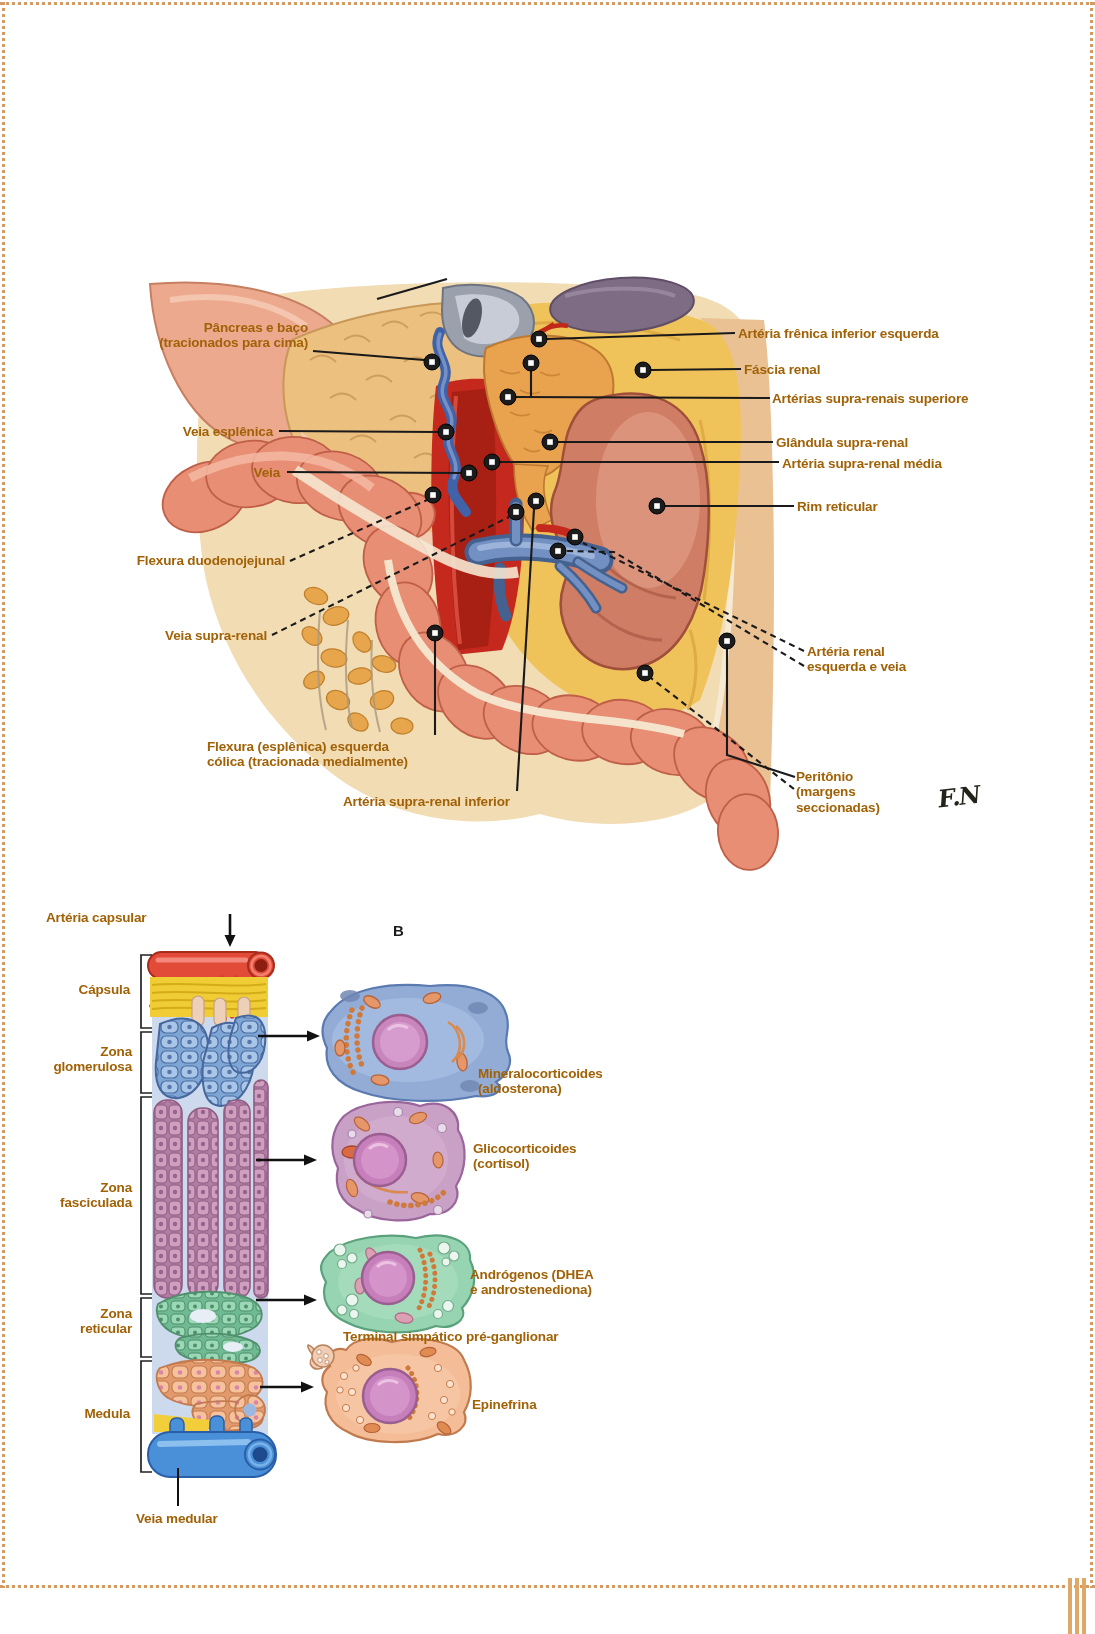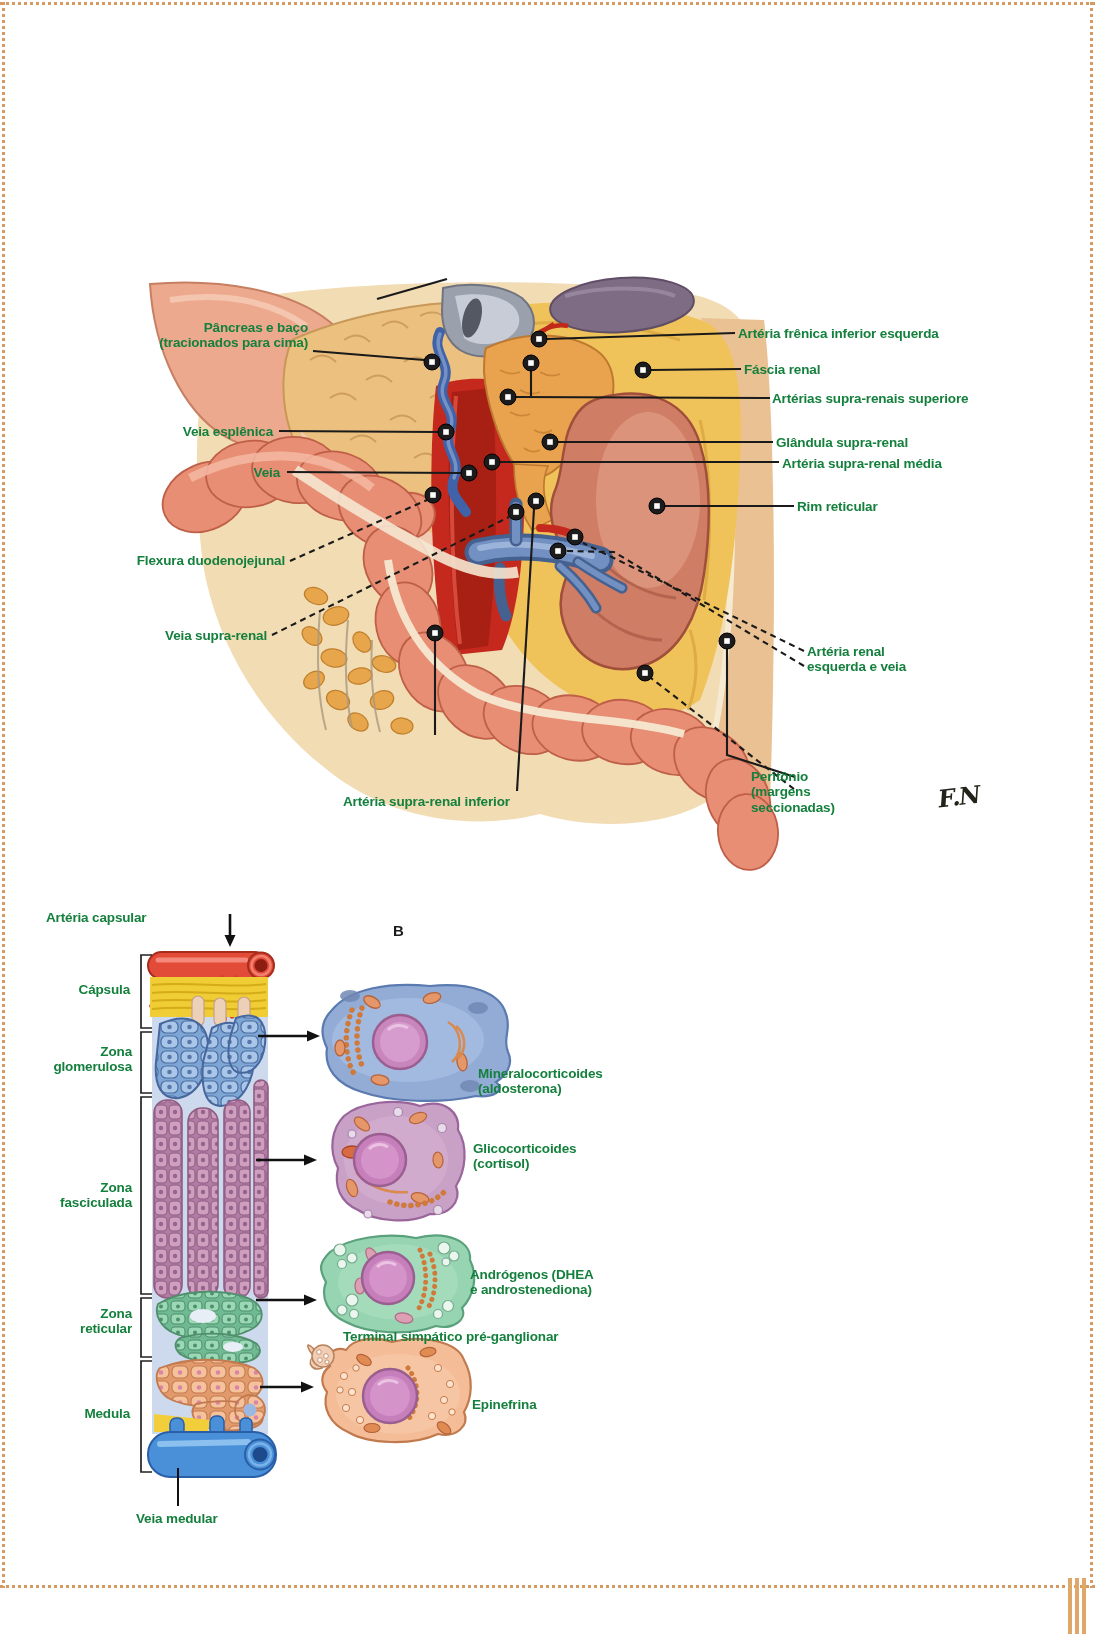--- a/index.html
+++ b/index.html
@@ -1,20 +1,20 @@
 <!DOCTYPE html>
 <html><head>
 <meta charset="utf-8">
 <style>
   html,body{margin:0;padding:0;background:#ffffff;}
   .page{position:relative;width:1095px;height:1634px;background:#ffffff;overflow:hidden;
         font-family:"Liberation Sans",sans-serif;}
   .artsvg{position:absolute;left:0;top:0;z-index:1;}
   .lbl{position:absolute;z-index:5;font:600 13.5px/1.14 "Liberation Sans",sans-serif;
-       color:#15803d;white-space:pre-line;letter-spacing:-0.15px;}
+       color:#a16207;white-space:pre-line;letter-spacing:-0.15px;}
   .r{text-align:right}.c{text-align:right}
   .panel{position:absolute;z-index:5;font:700 15px "Liberation Sans",sans-serif;color:#1b1b1b;}
   .sig{position:absolute;z-index:5;font:italic 700 24px "DejaVu Serif",serif;color:#23231a;
        transform:rotate(-7deg);letter-spacing:-1px;}
   
   .bd{position:absolute;z-index:8;}
   .bd.h{height:3px;background:repeating-linear-gradient(90deg,#d49a62 0 3px,transparent 3px 6px);}
   .bd.v{width:3px;background:repeating-linear-gradient(180deg,#d49a62 0 3px,transparent 3px 6px);}
   .bar{position:absolute;z-index:8;width:4px;background:#dfa768;}
 </style>
@@ -460,30 +460,32 @@
   </g>
 </g>
 </svg>
 
 <div class="lbl r" style="left:120px;top:320px;width:188px">Pâncreas e baço
 (tracionados para cima)</div>
 <div class="lbl r" style="left:120px;top:424px;width:153px">Veia esplênica</div>
 <div class="lbl r" style="left:160px;top:465px;width:120px">Veia</div>
 <div class="lbl r" style="left:105px;top:553px;width:180px">Flexura duodenojejunal</div>
 <div class="lbl r" style="left:120px;top:628px;width:147px">Veia supra-renal</div>
+<div class="lbl" style="left:207px;top:739px;width:236px">Flexura (esplênica) esquerda
+cólica (tracionada medialmente)</div>
 <div class="lbl" style="left:343px;top:794px;width:190px">Artéria supra-renal inferior</div>
 <div class="lbl" style="left:738px;top:326px;width:230px">Artéria frênica inferior esquerda</div>
 <div class="lbl" style="left:744px;top:362px;width:150px">Fáscia renal</div>
 <div class="lbl" style="left:772px;top:391px;width:230px">Artérias supra-renais superiore</div>
 <div class="lbl" style="left:776px;top:435px;width:180px">Glândula supra-renal</div>
 <div class="lbl" style="left:782px;top:456px;width:190px">Artéria supra-renal média</div>
 <div class="lbl" style="left:797px;top:499px;width:140px">Rim reticular</div>
 <div class="lbl" style="left:807px;top:644px;width:140px">Artéria renal
 esquerda e veia</div>
-<div class="lbl" style="left:751px;top:769px;width:130px">Peritônio
+<div class="lbl" style="left:796px;top:769px;width:130px">Peritônio
 (margens
 seccionadas)</div>
 <div class="sig" style="left:938px;top:782px">F.N</div>
 
 <div class="panel" style="left:393px;top:922px">B</div>
 <div class="lbl" style="left:46px;top:910px;width:140px">Artéria capsular</div>
 <div class="lbl r" style="left:50px;top:982px;width:80px">Cápsula</div>
 <div class="lbl c" style="left:36px;top:1044px;width:96px">Zona
 glomerulosa</div>
 <div class="lbl c" style="left:40px;top:1180px;width:92px">Zona

